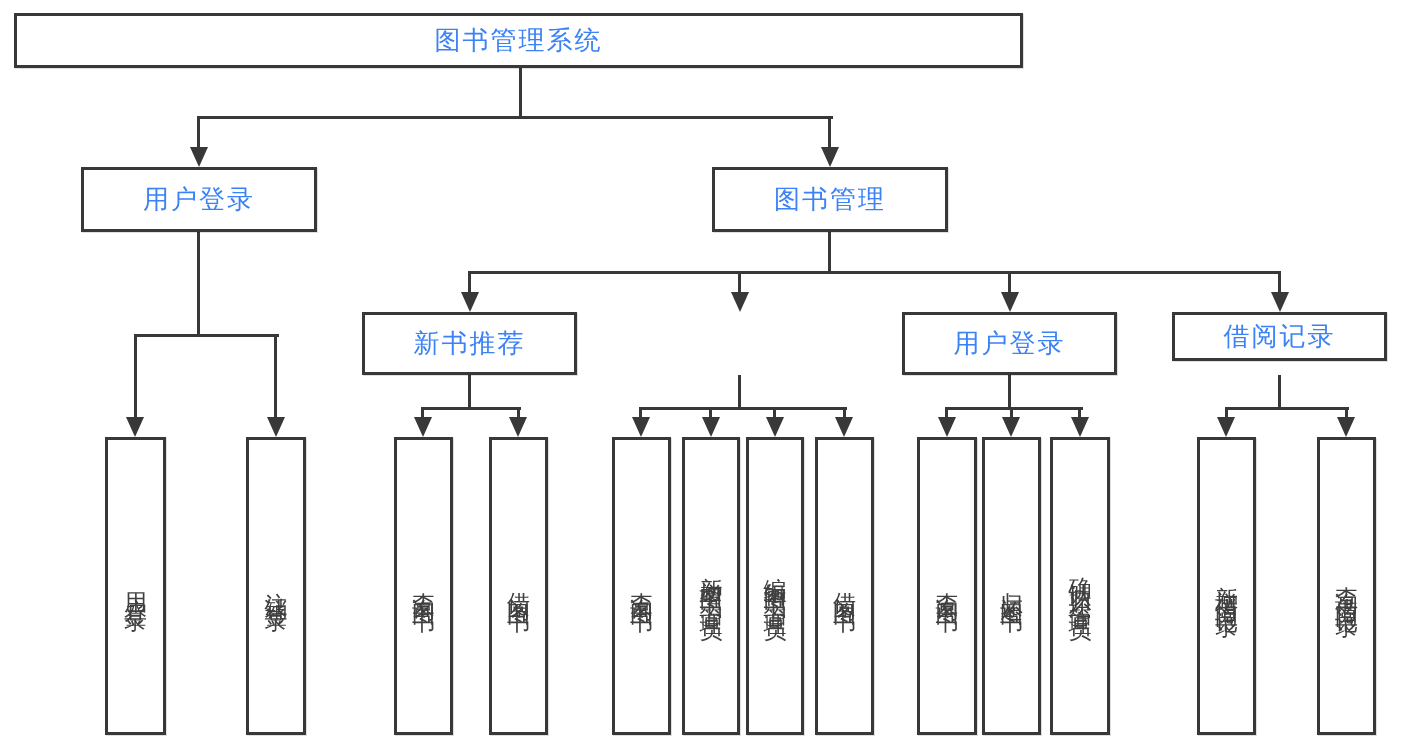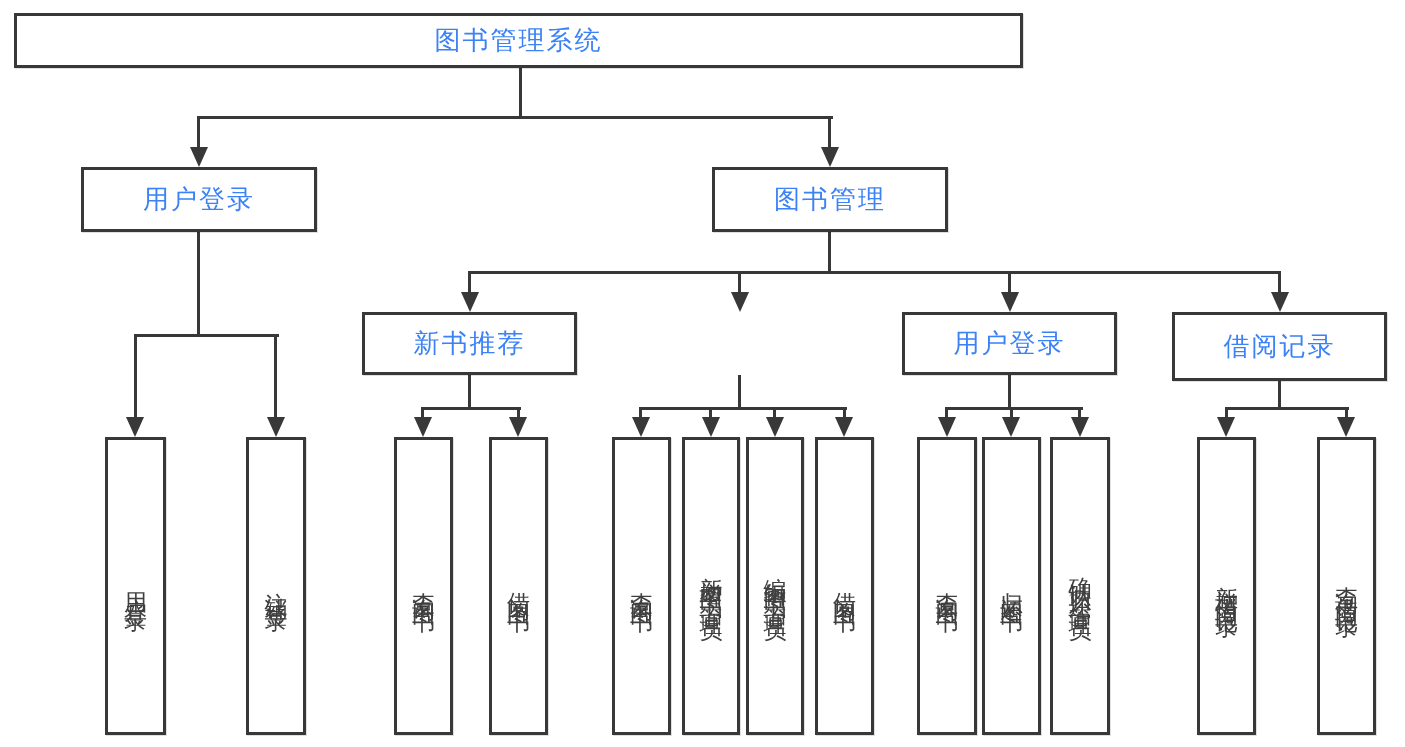--- a/index.html
+++ b/index.html
@@ -127,21 +127,21 @@
   <div class="box" style="left:712px;top:167px;width:236px;height:65px">
     <span class="hlabel">图书管理</span>
   </div>
 
   <div class="box" style="left:362px;top:312px;width:215px;height:63px">
     <span class="hlabel">新书推荐</span>
   </div>
   <div class="box" style="left:902px;top:312px;width:215px;height:63px">
     <span class="hlabel">用户登录</span>
   </div>
-  <div class="box" style="left:1172px;top:312px;width:215px;height:69px">
+  <div class="box" style="left:1172px;top:312px;width:215px;height:49px">
     <span class="hlabel">借阅记录</span>
   </div>
 
   <div class="box" style="left:105px;top:437px;width:61px;height:298px">
     <span class="vlabel">用户登录</span>
   </div>
   <div class="box" style="left:246px;top:437px;width:60px;height:298px">
     <span class="vlabel">注销登录</span>
   </div>
 

